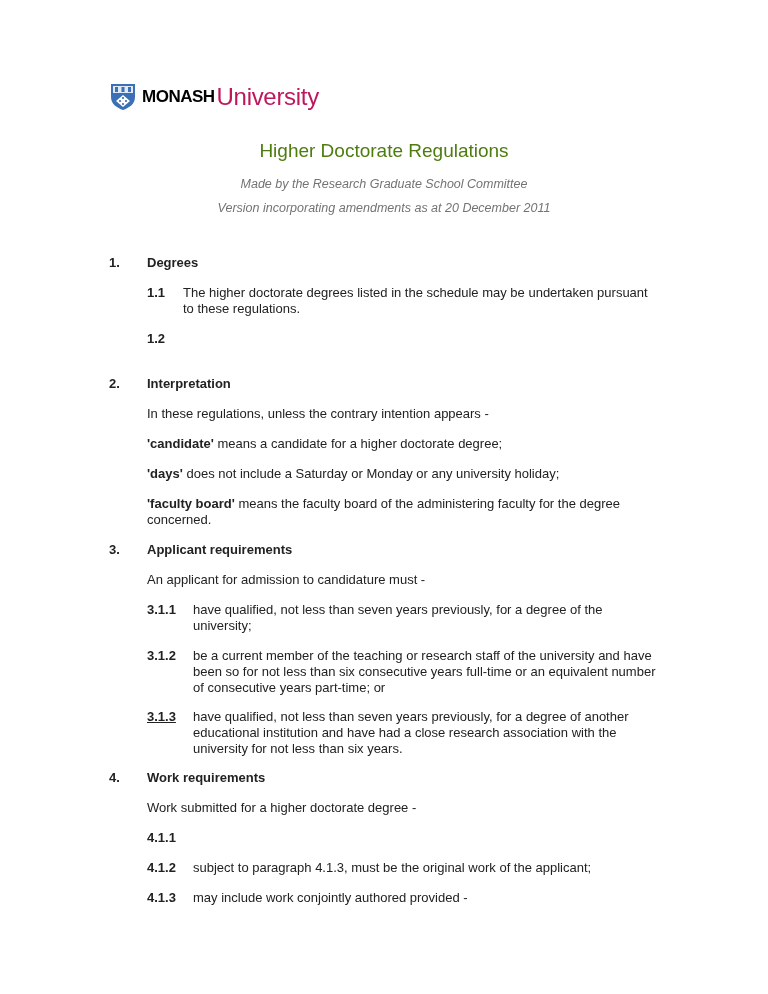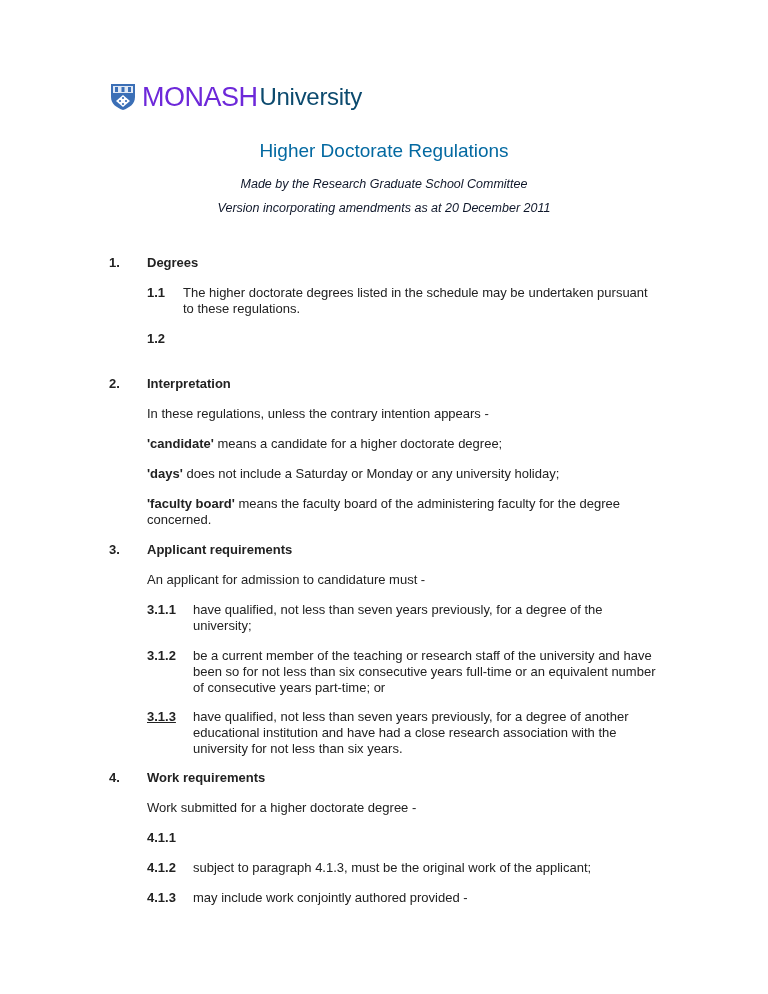--- a/index.html
+++ b/index.html
@@ -2,24 +2,24 @@
 <html><head>
 <meta charset="utf-8">
 <style>
   html, body { margin: 0; padding: 0; background: #ffffff; }
   body { width: 768px; height: 994px; position: relative; overflow: hidden;
          font-family: "Liberation Sans", "DejaVu Sans", sans-serif; color: #1a1a1a; }
   .page { position: absolute; left: 0; top: 0; width: 768px; height: 994px; }
   .abs { position: absolute; }
   .logo { left: 110px; top: 82px; height: 30px; display: flex; align-items: center; }
   .crest { width: 26px; height: 28px; margin-right: 6px; }
-  .logo-mon { font-size: 27px; font-weight: normal; letter-spacing: -0.5px; color: #6d28d9; line-height: 28px; }
-  .logo-uni { font-size: 24px; font-weight: normal; color: #0c4a6e; margin-left: 2px; line-height: 28px; letter-spacing: -0.3px; }
-  .title { left: 0; width: 768px; top: 140px; text-align: center; font-size: 19px; color: #0369a1; }
-  .sub { left: 0; width: 768px; text-align: center; font-style: italic; font-size: 12.5px; color: #0f172a; }
+  .logo-mon { font-size: 17px; font-weight: bold; letter-spacing: -0.5px; color: #000000; line-height: 28px; }
+  .logo-uni { font-size: 24px; font-weight: normal; color: #be185d; margin-left: 2px; line-height: 28px; letter-spacing: -0.3px; }
+  .title { left: 0; width: 768px; top: 140px; text-align: center; font-size: 19px; color: #4d7c0f; }
+  .sub { left: 0; width: 768px; text-align: center; font-style: italic; font-size: 12.5px; color: #737373; }
   .txt { font-size: 13px; line-height: 16px; color: #222; }
   .b { font-weight: bold; }
   .secnum { left: 109px; font-weight: bold; font-size: 13px; }
   .sechead { left: 147px; font-weight: bold; font-size: 13px; }
   .para { left: 147px; width: 510px; }
   .n2 { left: 147px; font-weight: bold; font-size: 13px; }
   .t2 { left: 183px; width: 475px; }
   .t3 { left: 193px; width: 470px; }
 </style>
 </head>

